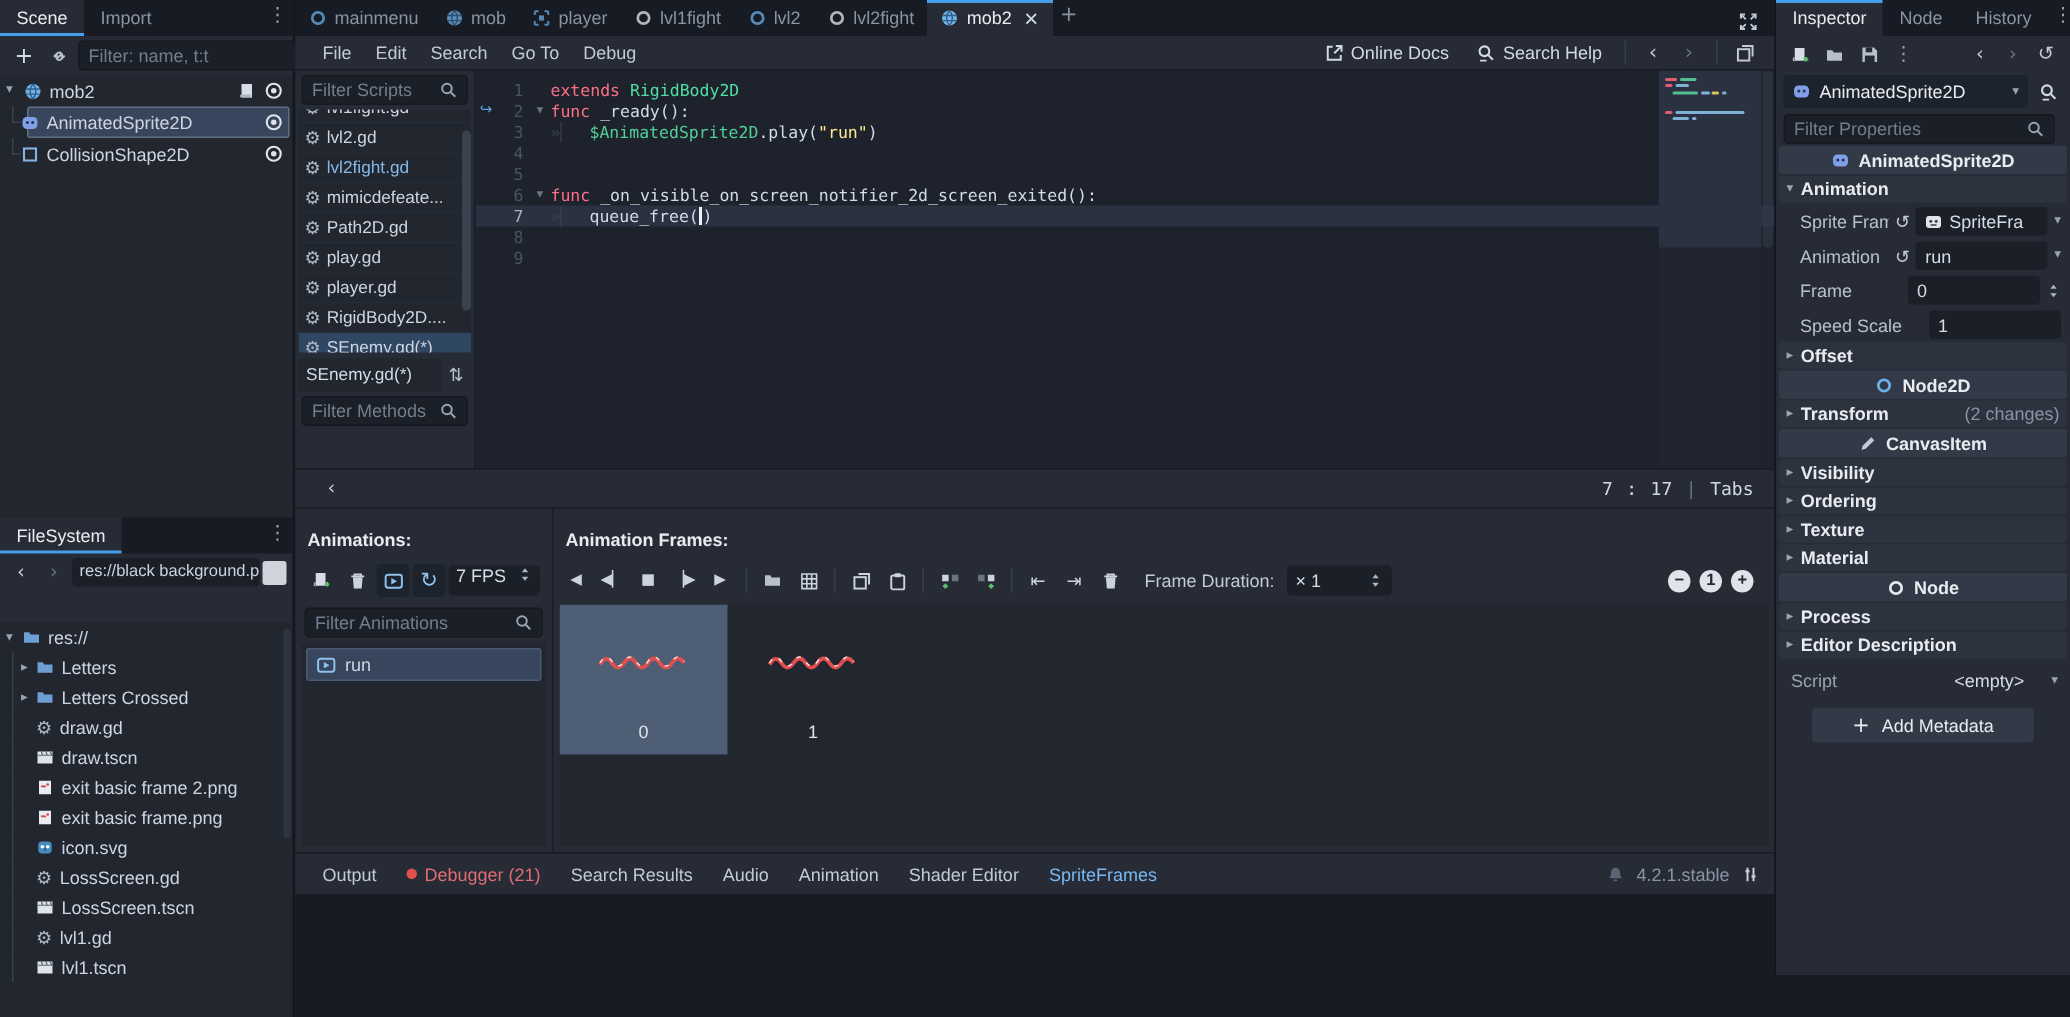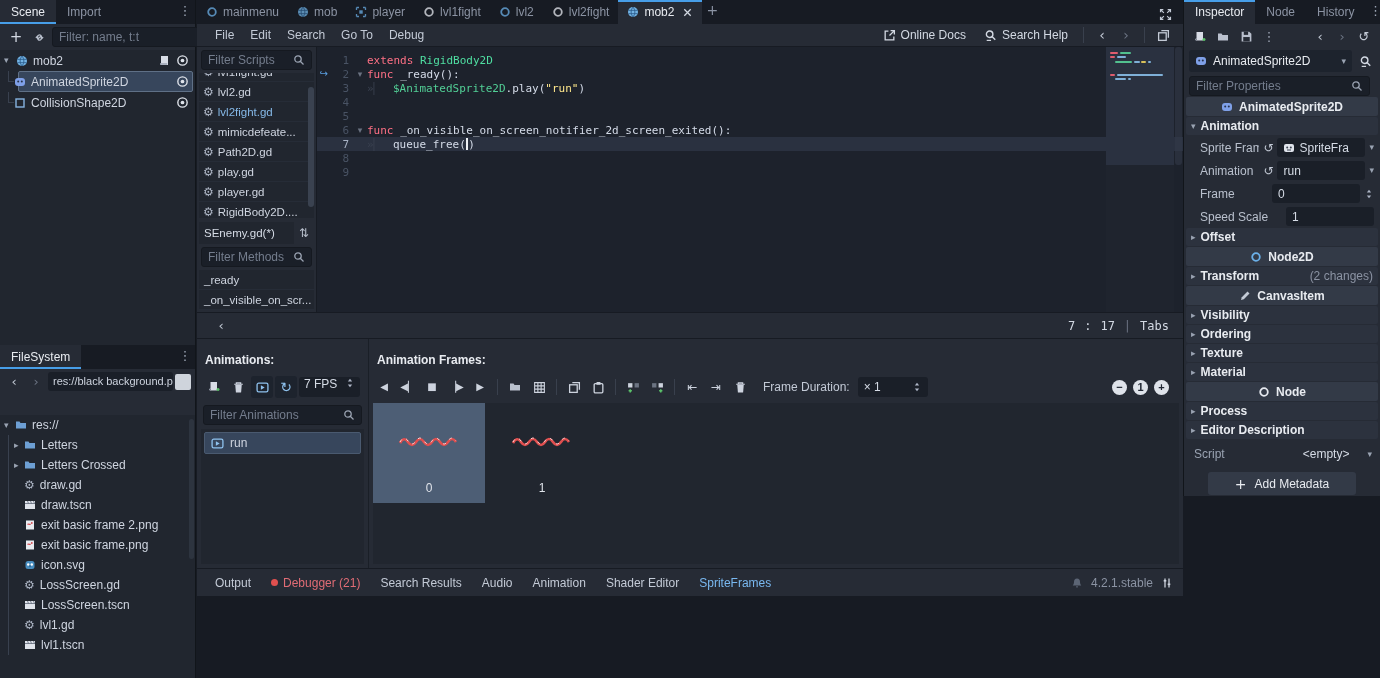--- a/index.html
+++ b/index.html
@@ -133,21 +133,21 @@
 
   
   #bottom-bar{height:28px;background:var(--bg-panel);border-top:1px solid #171b23;display:flex;align-items:center;padding:0 10px;gap:4px}
   .bbar-tab{padding:0 8px;color:#c3cad6;display:flex;align-items:center;gap:5px}
   .bbar-tab.tint-red{color:#e06c75}
   .bbar-tab.tint-blue{color:#79b8f0}
   .reddot{width:7px;height:7px;border-radius:50%;background:#e0504f}
   #bottom-bar .right{margin-left:auto;display:flex;align-items:center;gap:8px;color:#8b93a3}
 
   
-  #right-dock{position:absolute;left:1183px;top:0;width:197px;height:496px;background:var(--bg-panel);border-left:1px solid #11151a}
+  #right-dock{position:absolute;left:1183px;top:0;width:197px;height:650px;background:var(--bg-panel);border-left:1px solid #11151a}
   #insp-toolbar{display:flex;align-items:center;gap:3px;padding:3px 6px;height:25px}
   #insp-toolbar .right{margin-left:auto;display:flex;align-items:center;gap:2px}
   #node-row{display:flex;align-items:center;gap:3px;padding:1px 5px}
   #node-select{flex:1;display:flex;align-items:center;gap:6px;background:#1d232d;border-radius:3px;height:22px;padding:0 6px;color:var(--txt-bright)}
   #node-select .cv{margin-left:auto;color:#9aa3b2}
   #insp-filter-row{display:flex;align-items:flex-end;gap:13px;padding:3px 5px}
   #insp-body{position:absolute;top:97px;bottom:0;left:0;right:0;overflow:hidden;padding:0 2px}
   .irow-cat{display:flex;align-items:center;justify-content:center;gap:6px;height:19px;background:var(--bg-raised);border-radius:2px;color:var(--txt-bright);font-weight:bold;margin-bottom:1px}
   .irow-sec{display:flex;align-items:center;gap:5px;height:18px;background:var(--bg-section);border-radius:2px;color:var(--txt-bright);font-weight:bold;padding:0 5px;margin-bottom:1px}
   .irow-sec .extra{margin-left:auto;font-weight:normal;color:var(--txt-dim)}
@@ -604,24 +604,20 @@
           <div class="input">
             <input placeholder="Filter Methods" style="">
             <span>
                 <svg width="12" height="12" viewBox="0 0 12 12">
                   <circle cx="5" cy="5" r="3.2" fill="none" stroke="#9aa3b2" stroke-width="1.3"></circle>
                   <path d="M7.5 7.5l3 3" stroke="#9aa3b2" stroke-width="1.3"></path>
                 </svg>
               </span>
           </div>
         </div>
-        <div id="methods-list">
-            <div class="mrow">_ready</div>
-            <div class="mrow">_on_visible_on_scr...</div>
-          </div>
       </div>
 
       <div id="code-wrap">
         <div id="code-lines" style="padding-top:6px">
             <div class="cline ">
               <span class="c-bp glyph"></span>
               <span class="c-num">1</span>
               <span class="c-fold glyph"></span>
               <span class="tok-kw" style="white-space:pre">extends </span>
               <span class="tok-type" style="white-space:pre">RigidBody2D</span>

